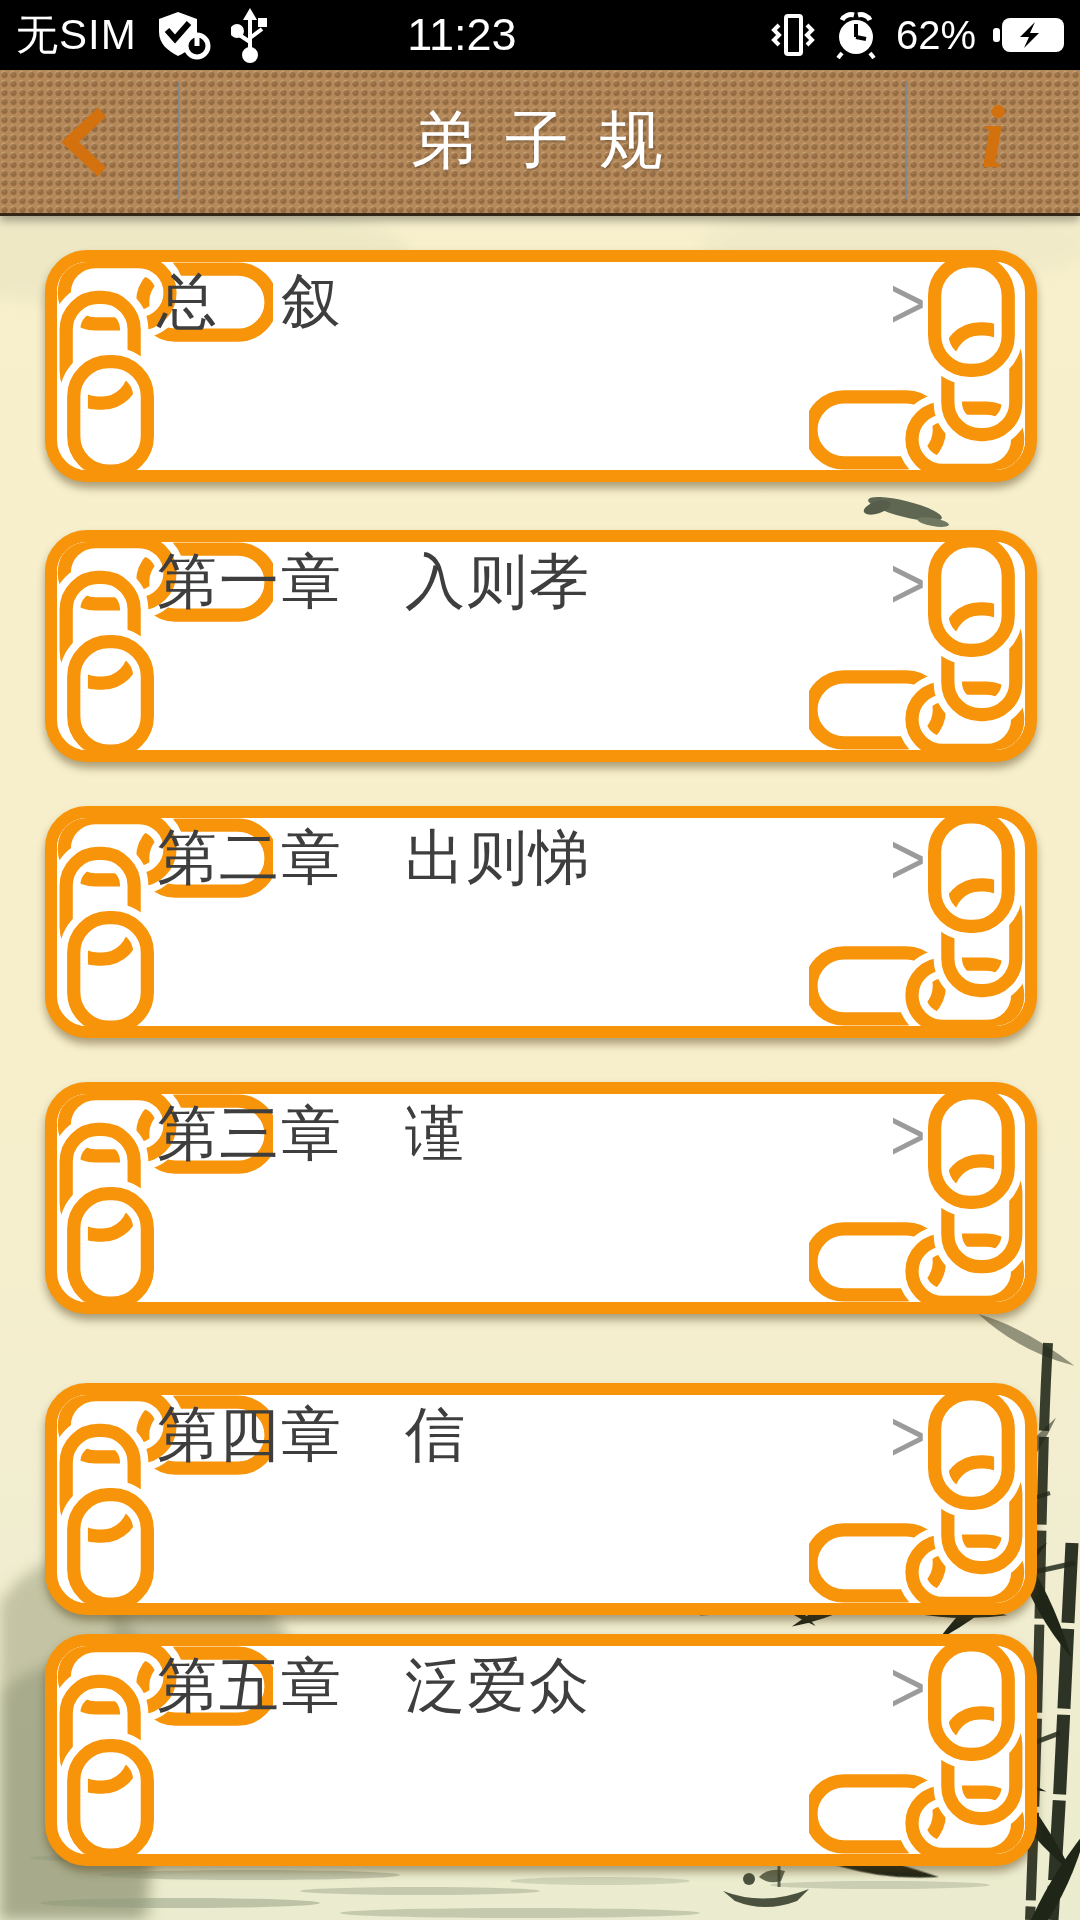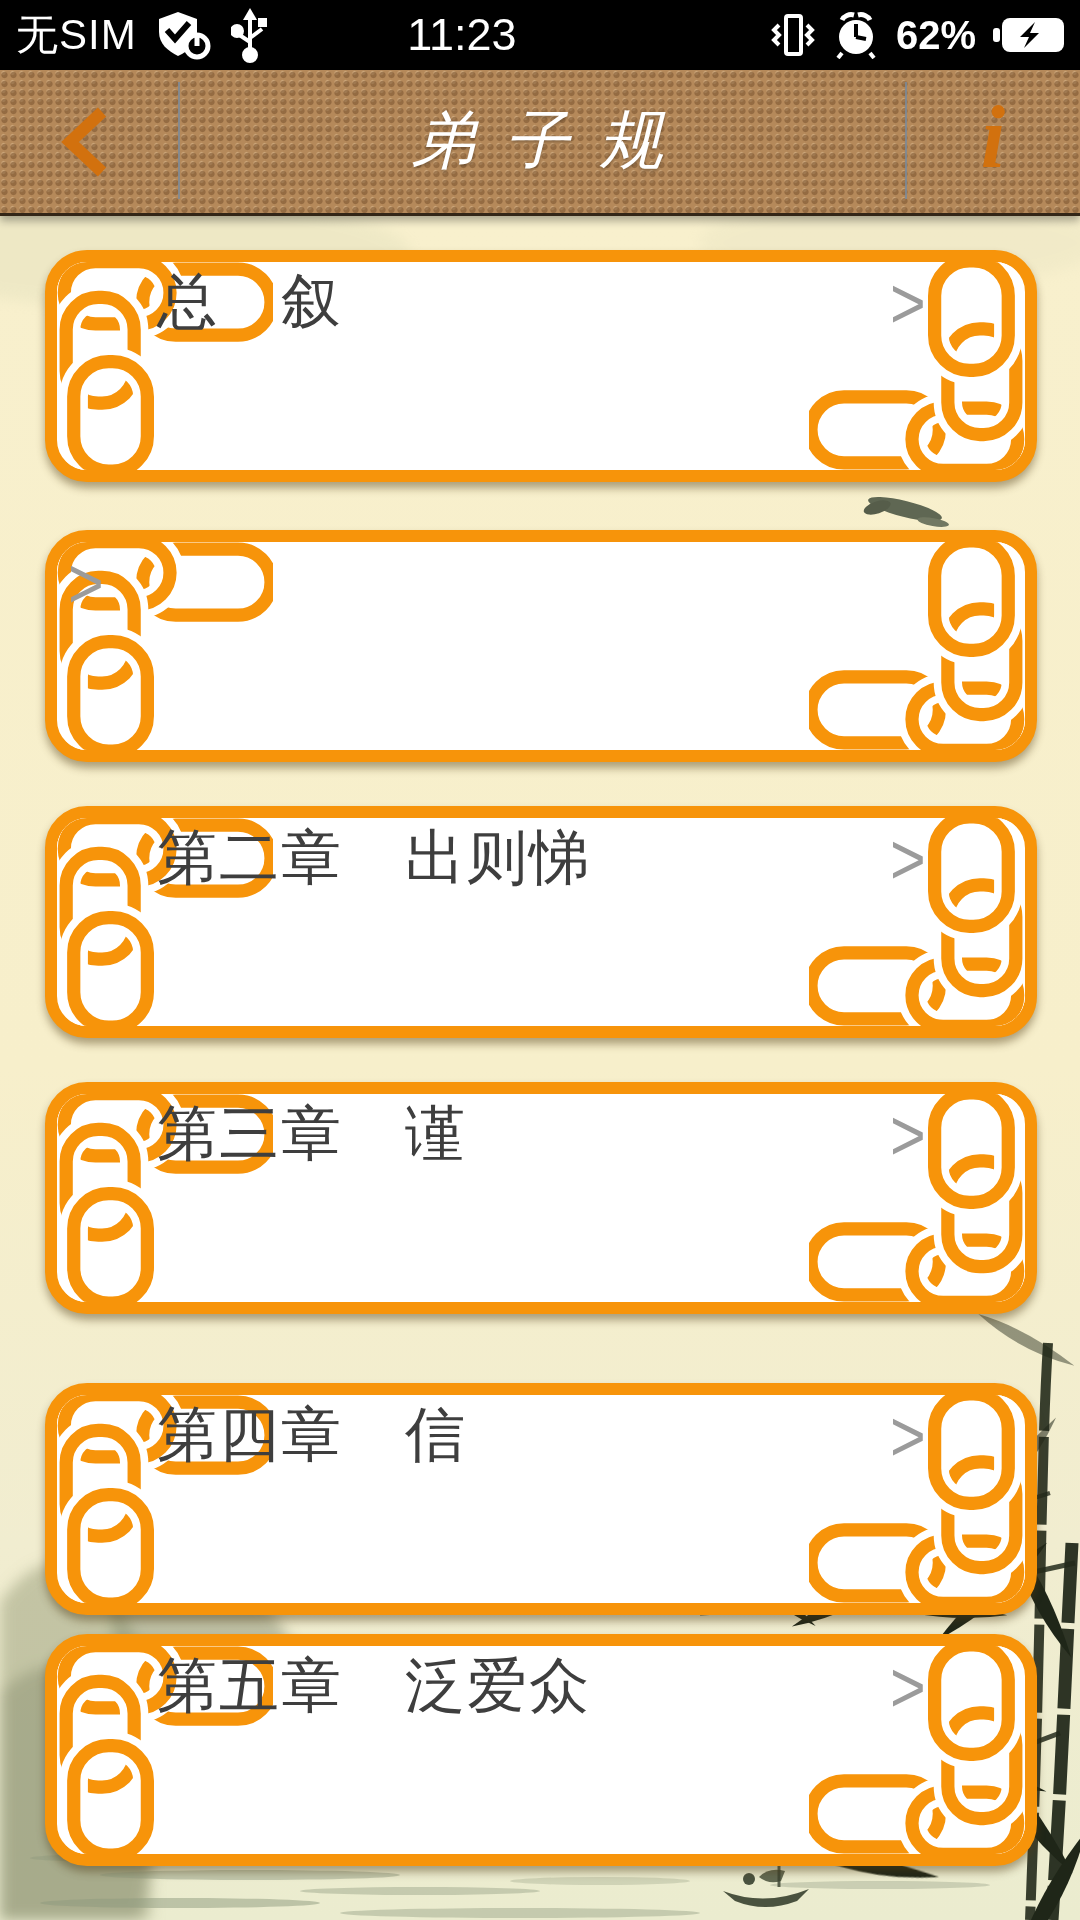--- a/index.html
+++ b/index.html
@@ -9,41 +9,41 @@
     background:#84cc16;
   }
   
   .statusbar{
     position:absolute;top:0;left:0;width:1080px;height:70px;background:#000;
     display:flex;align-items:center;color:#fff;z-index:30;
   }
   .sb-left{position:absolute;left:16px;top:0;height:70px;display:flex;align-items:center;gap:18px;}
   .sb-carrier{font-size:42px;letter-spacing:1px;}
   .sb-center{position:absolute;left:0;width:924px;text-align:center;font-size:45px;}
-  .sb-right{position:absolute;right:14px;top:0;height:70px;display:flex;align-items:center;gap:16px;font-weight:bold;}
+  .sb-right{position:absolute;right:14px;top:0;height:70px;display:flex;align-items:center;gap:16px;}
   .sb-pct{font-size:40px;}
   .sb-ic{display:block;}
   
   .titlebar{
     position:absolute;top:70px;left:0;width:1080px;height:143px;z-index:25;
     background-color:#b5895a;
     background-image:
       radial-gradient(circle at 4.5px 5px, rgba(116,78,42,.50) 2.6px, transparent 3.6px),
       radial-gradient(circle at 3.5px 3px, rgba(255,232,196,.28) 1.5px, transparent 2.6px);
     background-size:9px 9px;
     border-bottom:3px solid #332617;
     box-shadow:0 5px 8px rgba(0,0,0,.30);
   }
   .tb-back{position:absolute;left:56px;top:36px;width:64px;height:72px;background:none;border:none;padding:0;cursor:pointer;}
   .tb-div{position:absolute;top:12px;bottom:14px;width:2px;background:#7d8b99;opacity:.85;}
   .tb-div.left{left:178px;}
   .tb-div.right{left:905px;}
   .tb-title{
     position:absolute;left:0;top:0;width:1080px;height:140px;display:flex;align-items:center;justify-content:center;
-    color:#fff;font-size:64px;letter-spacing:6px;text-shadow:0 2px 3px rgba(0,0,0,.25);font-style:italic;
+    color:#fff;font-size:64px;letter-spacing:6px;text-shadow:0 2px 3px rgba(0,0,0,.25);
   }
   .tb-info{
     position:absolute;right:52px;top:8px;width:70px;height:120px;background:none;border:none;padding:0;cursor:pointer;
     font-family:"Liberation Serif","DejaVu Serif",serif;font-style:italic;font-weight:bold;
     font-size:88px;color:#d2710e;line-height:120px;text-align:center;
   }
   
   .content{
     position:absolute;top:213px;left:0;width:1080px;height:1707px;
     background:linear-gradient(180deg,#f8f0cd 0%,#f7efcb 50%,#f1edd0 78%,#ebeccf 100%);
@@ -232,20 +232,21 @@
       <span class="label">总　叙</span>
       <span class="chev">&gt;</span>
     </div>
     <div class="card" style="top:317px">
       <svg class="deco tl">
           <use href="#chain"></use>
         </svg>
       <svg class="deco br">
           <use href="#chain"></use>
         </svg>
+      <span class="label">第一章　入则孝</span>
       <span class="chev">&gt;</span>
     </div>
     <div class="card" style="top:593px">
       <svg class="deco tl">
           <use href="#chain"></use>
         </svg>
       <svg class="deco br">
           <use href="#chain"></use>
         </svg>
       <span class="label">第二章　出则悌</span>

